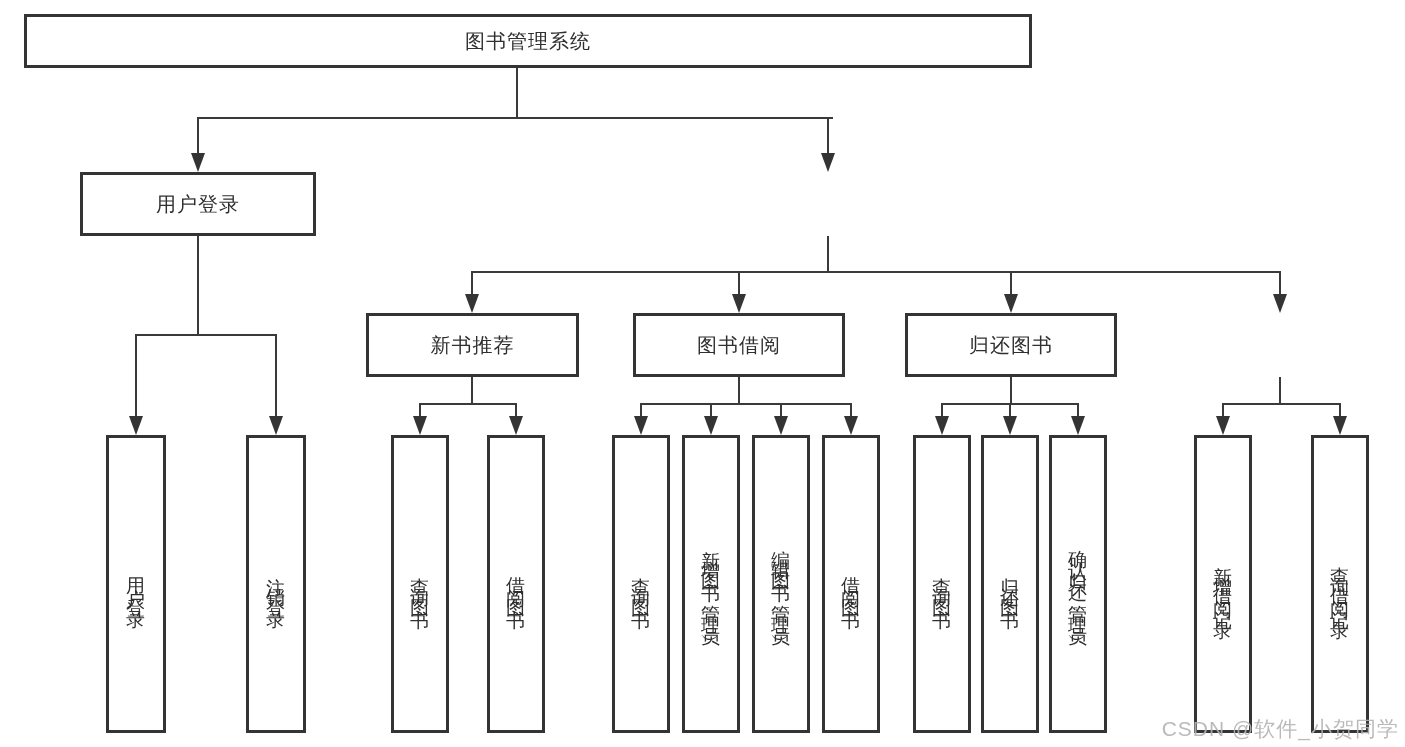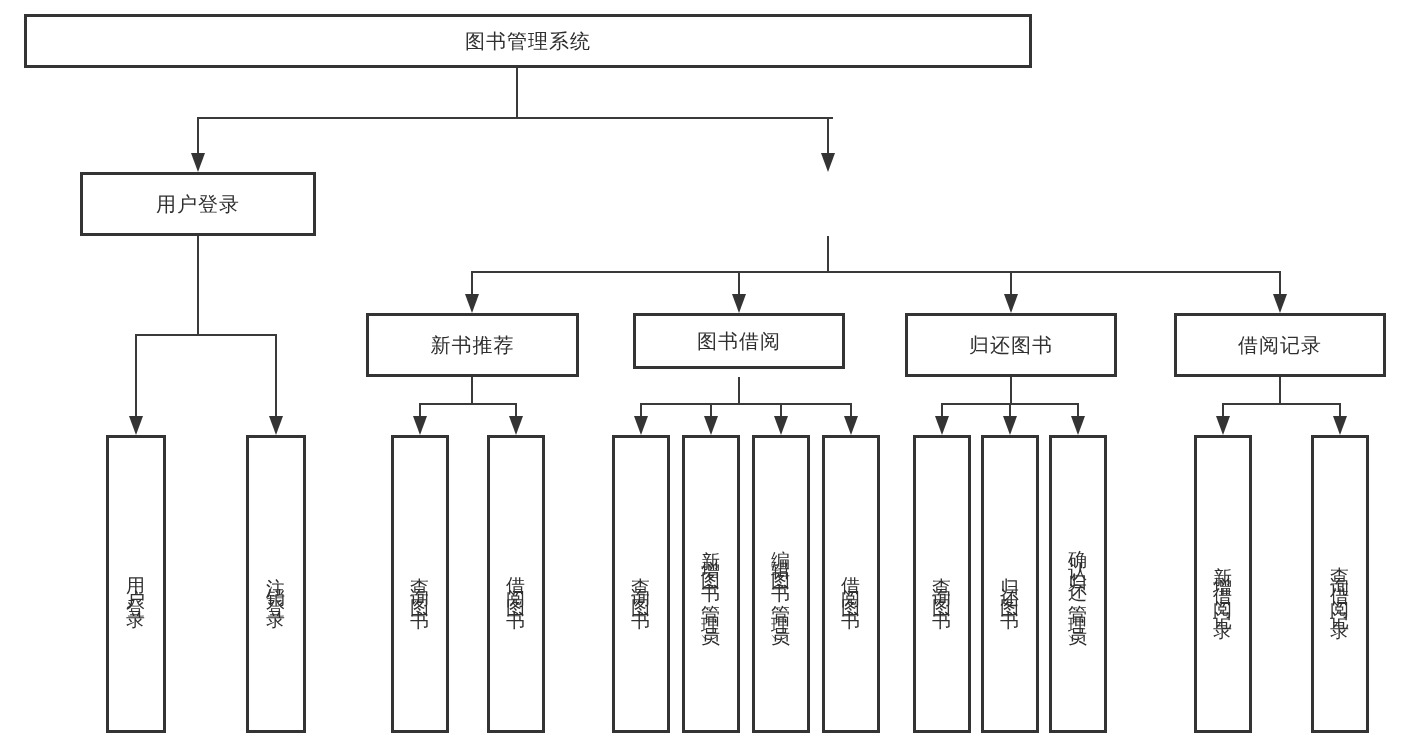--- a/index.html
+++ b/index.html
@@ -61,28 +61,25 @@
   <div class="line" style="left:738px;top:271px;width:2px;height:26px;"></div>
   <div class="arrow" style="left:732px;top:294px;"></div>
   <div class="line" style="left:1010px;top:271px;width:2px;height:26px;"></div>
   <div class="arrow" style="left:1004px;top:294px;"></div>
   <div class="line" style="left:1279px;top:271px;width:2px;height:26px;"></div>
   <div class="arrow" style="left:1273px;top:294px;"></div>
 
   <div class="box" style="left:366px;top:313px;width:213px;height:64px;">
     <span>新书推荐</span>
   </div>
-  <div class="box" style="left:633px;top:313px;width:212px;height:56px;">
+  <div class="box" style="left:633px;top:313px;width:212px;height:64px;">
     <span>图书借阅</span>
   </div>
   <div class="box" style="left:905px;top:313px;width:212px;height:64px;">
     <span>归还图书</span>
-  </div>
-  <div class="box" style="left:1174px;top:313px;width:212px;height:64px;">
-    <span>借阅记录</span>
   </div>
 
   <div class="line" style="left:471px;top:377px;width:2px;height:28px;"></div>
   <div class="line" style="left:419px;top:403px;width:98px;height:2px;"></div>
   <div class="line" style="left:419px;top:403px;width:2px;height:16px;"></div>
   <div class="arrow" style="left:413px;top:416px;"></div>
   <div class="line" style="left:515px;top:403px;width:2px;height:16px;"></div>
   <div class="arrow" style="left:509px;top:416px;"></div>
 
   <div class="line" style="left:738px;top:377px;width:2px;height:28px;"></div>
@@ -149,14 +146,15 @@
     <span class="vlabel">确认归还（管理员）</span>
   </div>
 
   <div class="box" style="left:1194px;top:435px;width:58px;height:298px;">
     <span class="vlabel">新增借阅记录</span>
   </div>
   <div class="box" style="left:1311px;top:435px;width:58px;height:298px;">
     <span class="vlabel">查询借阅记录</span>
   </div>
 
+  <div class="watermark">CSDN @软件_小贺同学</div>
 
 </div>
 
 </body></html>

